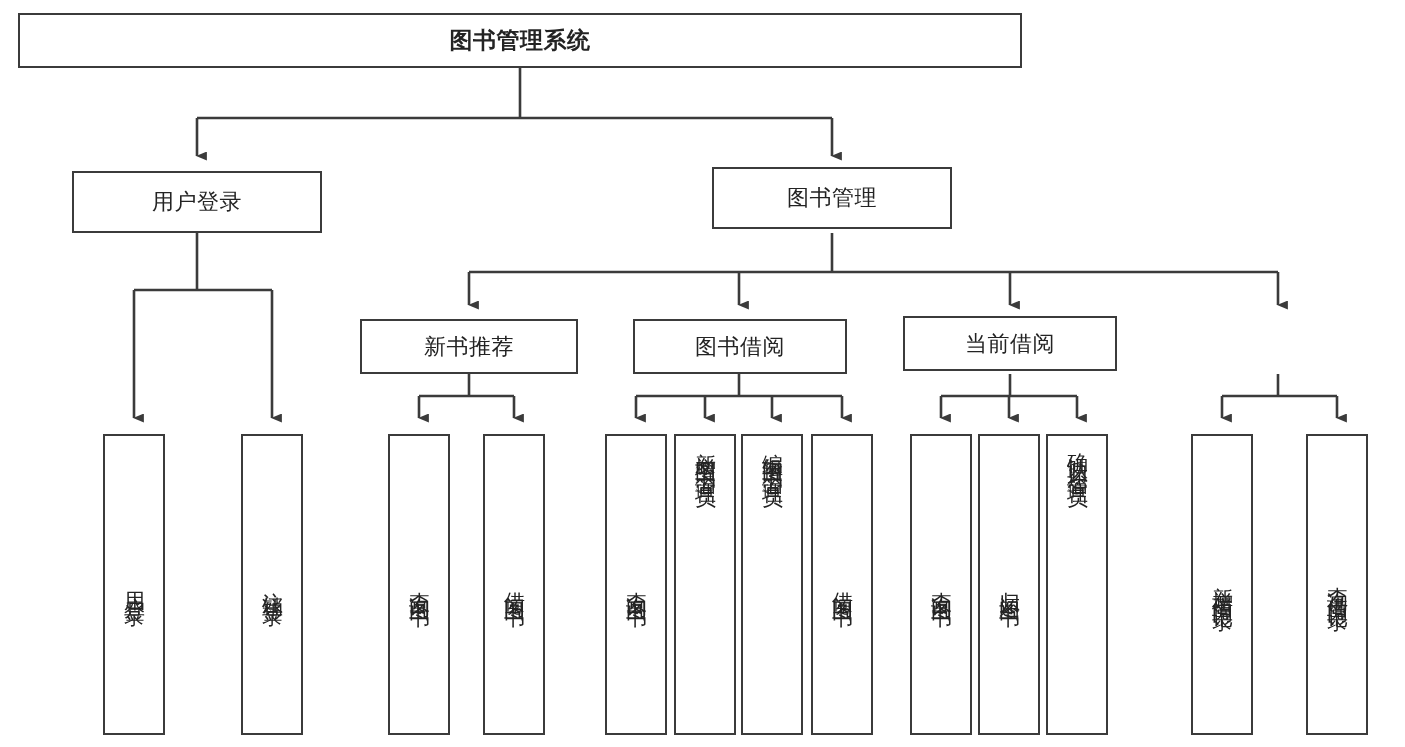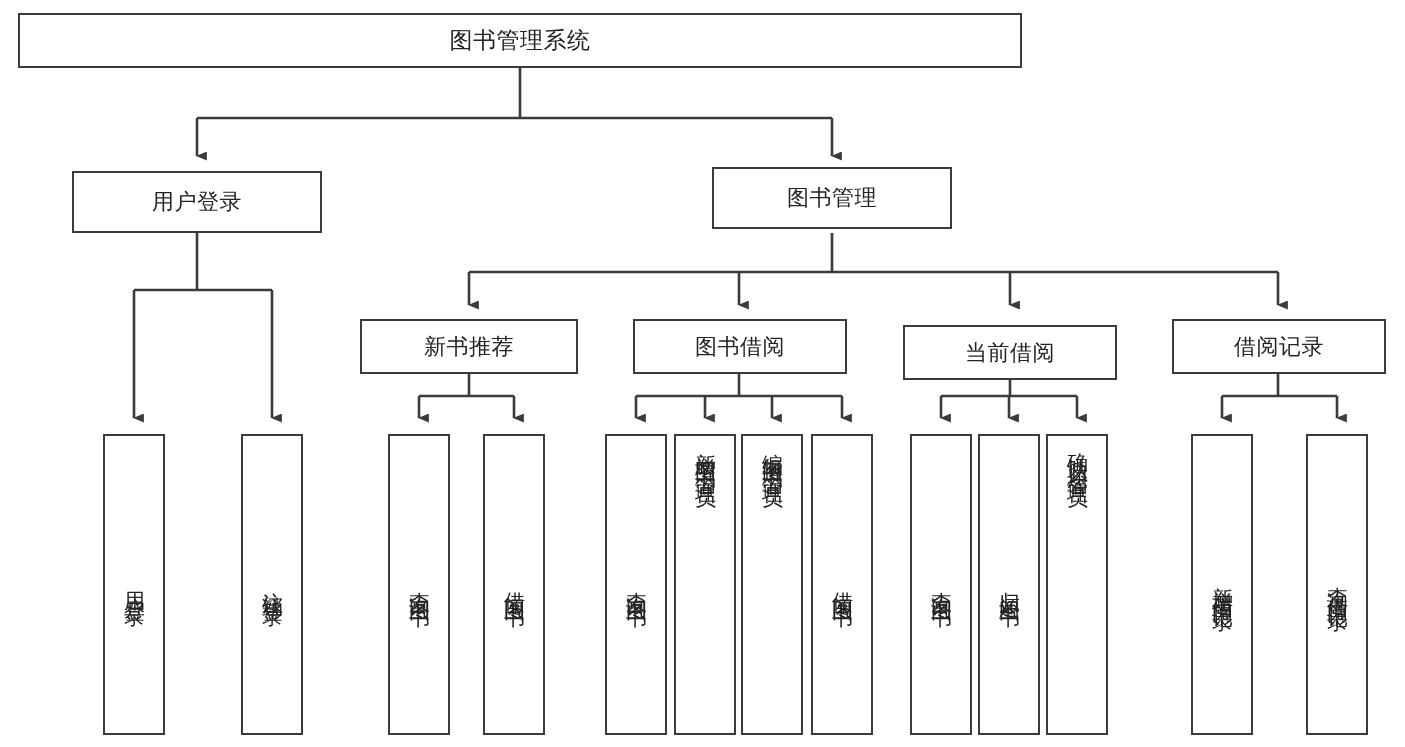--- a/index.html
+++ b/index.html
@@ -128,47 +128,44 @@
       <path d="M 1009 396 L 1009 418" marker-end="url(#arrow)"></path>
       <path d="M 1077 396 L 1077 418" marker-end="url(#arrow)"></path>
 
       <path d="M 1278 374 L 1278 396"></path>
       <path d="M 1222 396 L 1337 396"></path>
       <path d="M 1222 396 L 1222 418" marker-end="url(#arrow)"></path>
       <path d="M 1337 396 L 1337 418" marker-end="url(#arrow)"></path>
     </g>
   </svg>
 
-  <div class="node root horiz" style="left:18px; top:13px; width:1004px; height:55px;">
+  <div class="node root horiz" style="left:18px; top:13px; width:1004px; height:55px;font-weight:bold;">
     <span class="node-label">图书管理系统</span>
   </div>
 
   <div class="node horiz" style="left:72px; top:171px; width:250px; height:62px;">
     <span class="node-label">用户登录</span>
   </div>
 
   <div class="node horiz" style="left:712px; top:167px; width:240px; height:62px;">
     <span class="node-label">图书管理</span>
   </div>
 
   <div class="node horiz" style="left:360px; top:319px; width:218px; height:55px;">
     <span class="node-label">新书推荐</span>
   </div>
 
   <div class="node horiz" style="left:633px; top:319px; width:214px; height:55px;">
     <span class="node-label">图书借阅</span>
   </div>
 
-  <div class="node horiz" style="left:903px; top:325px; width:214px; height:55px;">
+  <div class="node horiz" style="left:903px; top:316px; width:214px; height:55px;">
     <span class="node-label">当前借阅</span>
   </div>
 
-  <div class="node horiz" style="left:1172px; top:319px; width:214px; height:55px;">
-    <span class="node-label">借阅记录</span>
-  </div>
 
   <div class="node leaf mid-anchor" style="left:103px; top:434px; width:62px; height:301px;">
     <span class="node-label">用户登录</span>
   </div>
 
   <div class="node leaf mid-anchor" style="left:241px; top:434px; width:62px; height:301px;">
     <span class="node-label">注销登录</span>
   </div>
 
   <div class="node leaf mid-anchor" style="left:388px; top:434px; width:62px; height:301px;">

